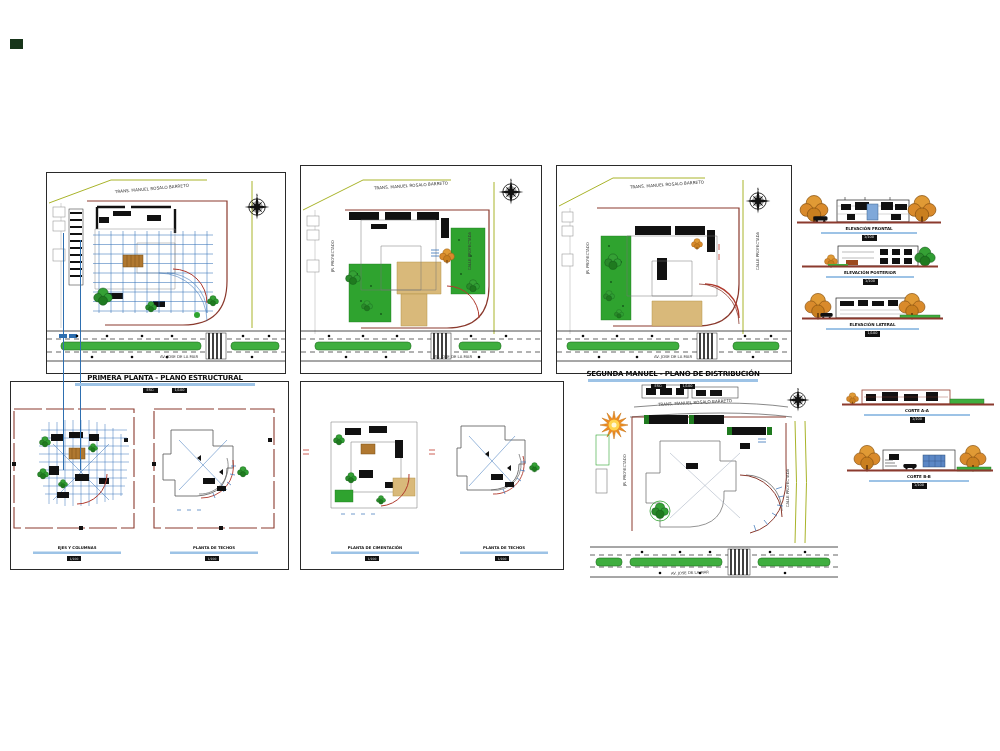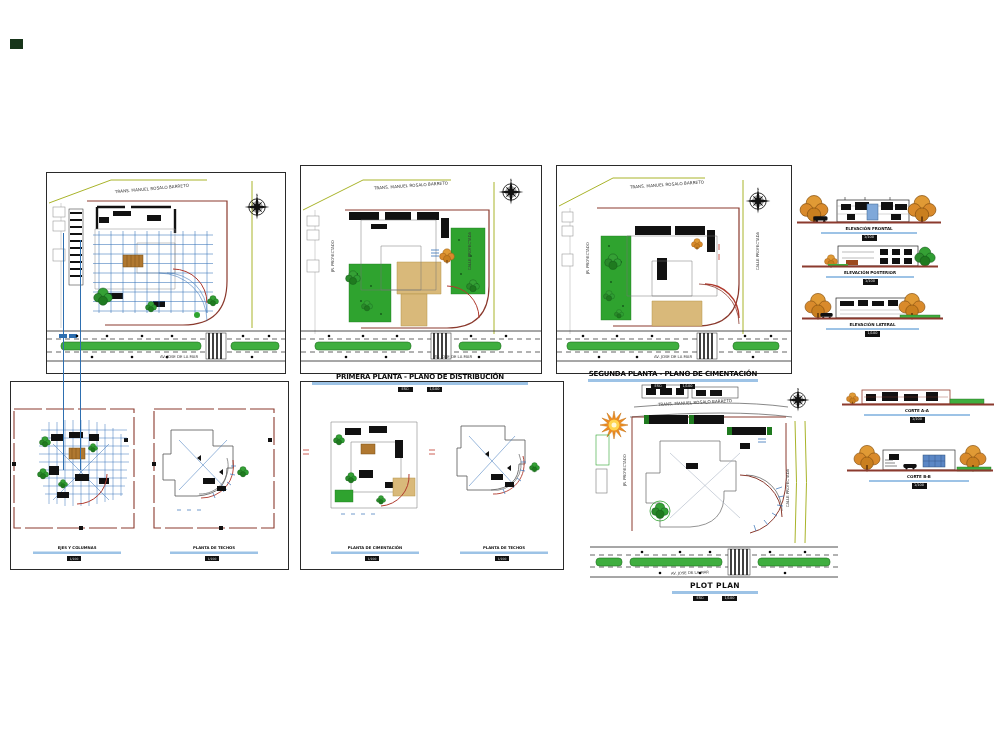--- a/index.html
+++ b/index.html
@@ -571,43 +571,35 @@
       <rect x="114" y="29" width="34" height="4" fill="#3fae3f" stroke="#1f6b1f" stroke-width=".4"></rect>
       <line x1="4" y1="32.5" x2="150" y2="32.5" stroke="#8b3a2e" stroke-width="2.2"></line>
     </svg>
     <div class="tb-text">CORTE B-B</div>
     <div class="tb-underline"></div>
     <div class="tb-esc">
         <span class="esc-box">1/100</span>
       </div>
   </div>
 
-
-  <div class="title-block" style="left:300px;top:373px;width:240px">
-    <div class="tb-text">PRIMERA PLANTA - PLANO DE DISTRIBUCIÓN</div>
-    <div class="tb-underline" style="margin:1px 12px 0"></div>
+  <div class="title-block" style="left:46px;top:374px;width:238px">
+    <div class="tb-text">PRIMERA PLANTA - PLANO ESTRUCTURAL</div>
+    <div class="tb-underline" style="margin:1px 29px 0"></div>
     <div class="tb-esc">
       <span class="esc-box">ESC:</span>
       <span class="esc-box">1/100</span>
     </div>
   </div>
 
+
   <div class="title-block" style="left:556px;top:370px;width:234px">
-    <div class="tb-text">SEGUNDA PLANTA - PLANO DE CIMENTACIÓN</div>
+    <div class="tb-text">SEGUNDA MANUEL - PLANO DE DISTRIBUCIÓN</div>
     <div class="tb-underline" style="margin:1px 32px 0"></div>
     <div class="tb-esc">
       <span class="esc-box">ESC:</span>
       <span class="esc-box">1/100</span>
     </div>
   </div>
 
 
 
-  <div class="title-block tb-big" style="left:615px;top:581px;width:200px">
-    <div class="tb-text">PLOT PLAN</div>
-    <div class="tb-underline" style="margin:1px 57px 0"></div>
-    <div class="tb-esc">
-      <span class="esc-box">ESC:</span>
-      <span class="esc-box">1/100</span>
-    </div>
-  </div>
 
 </div>
 
 </body></html>

